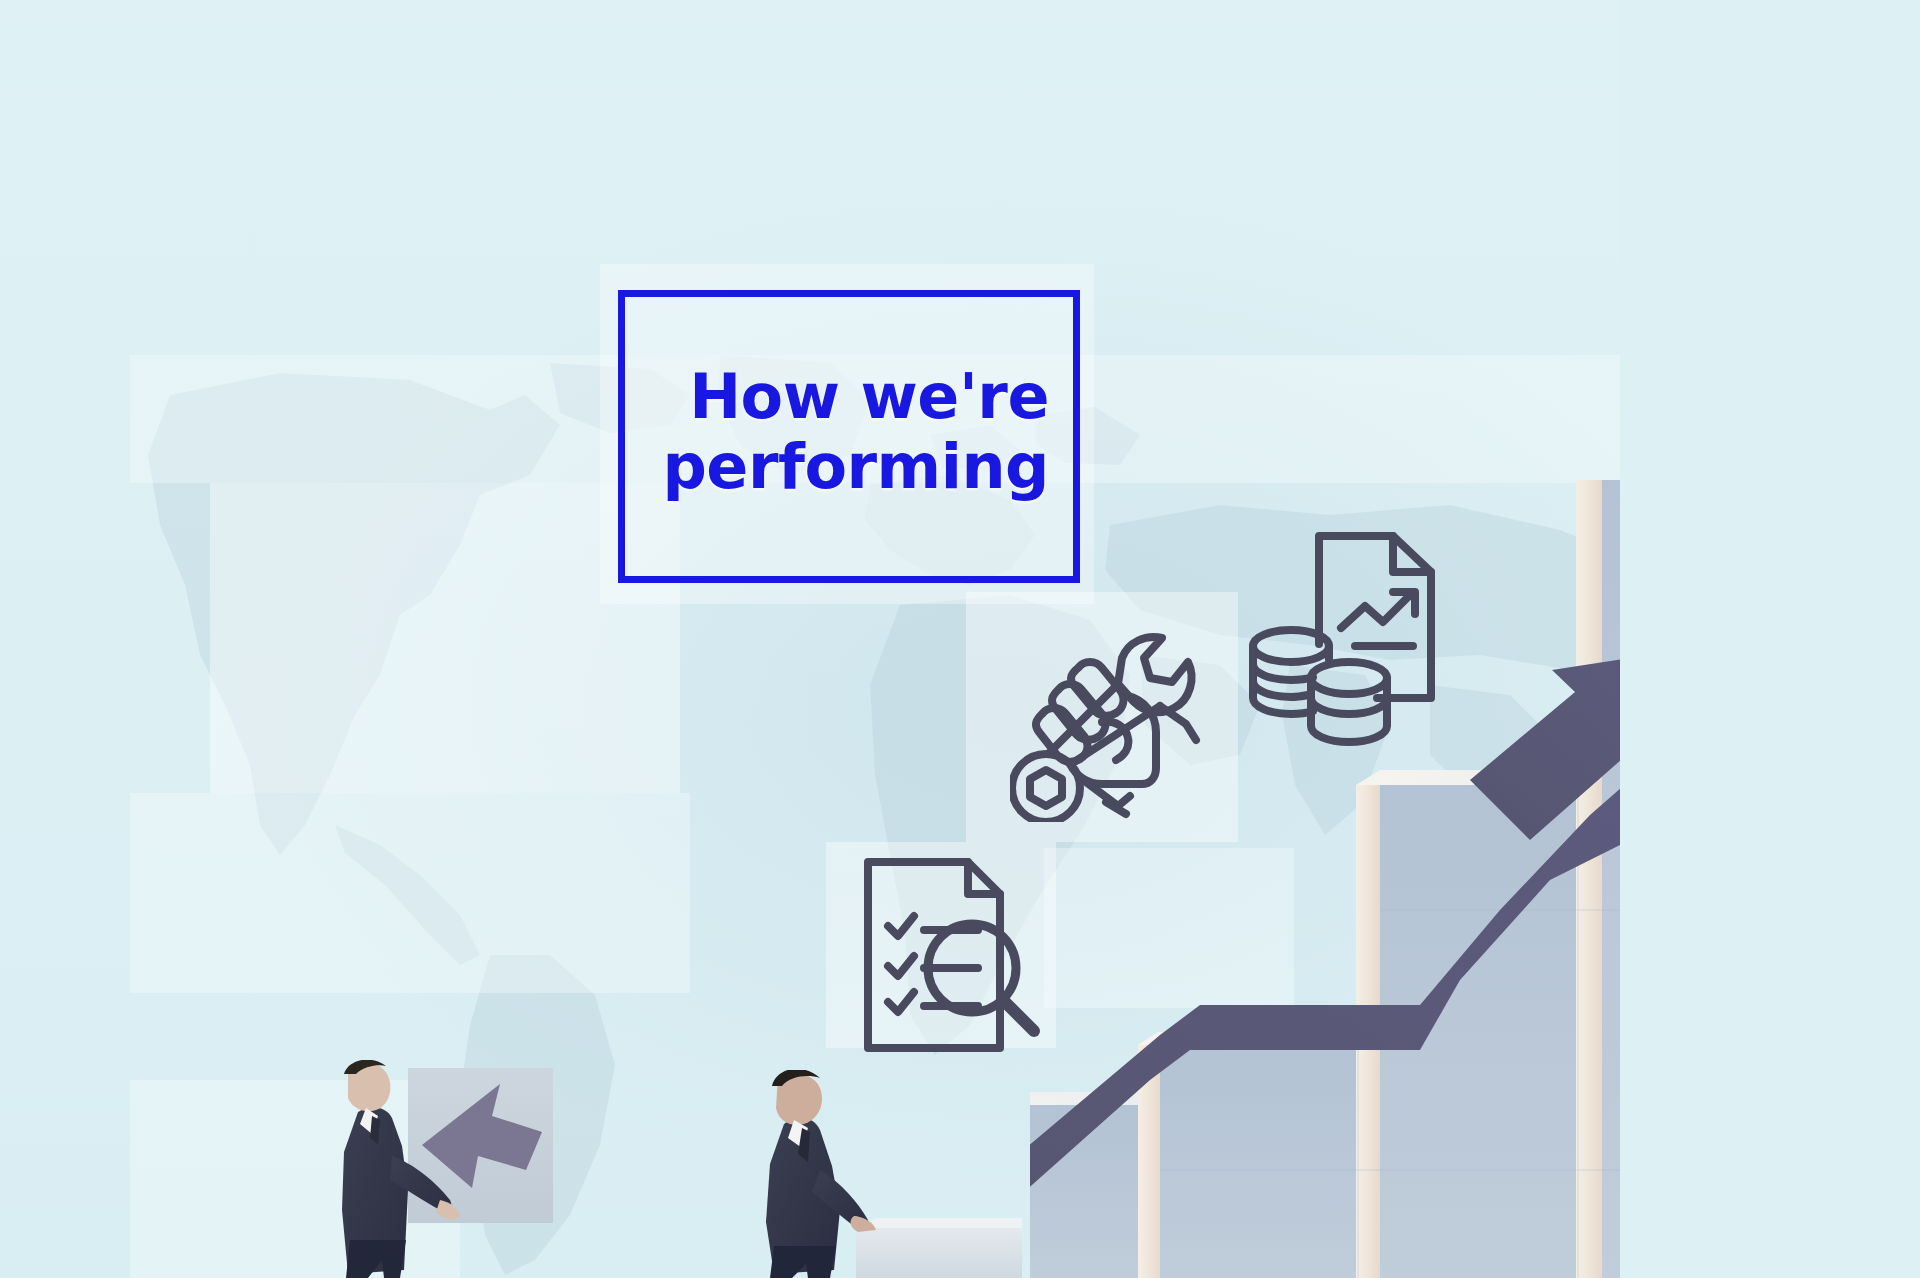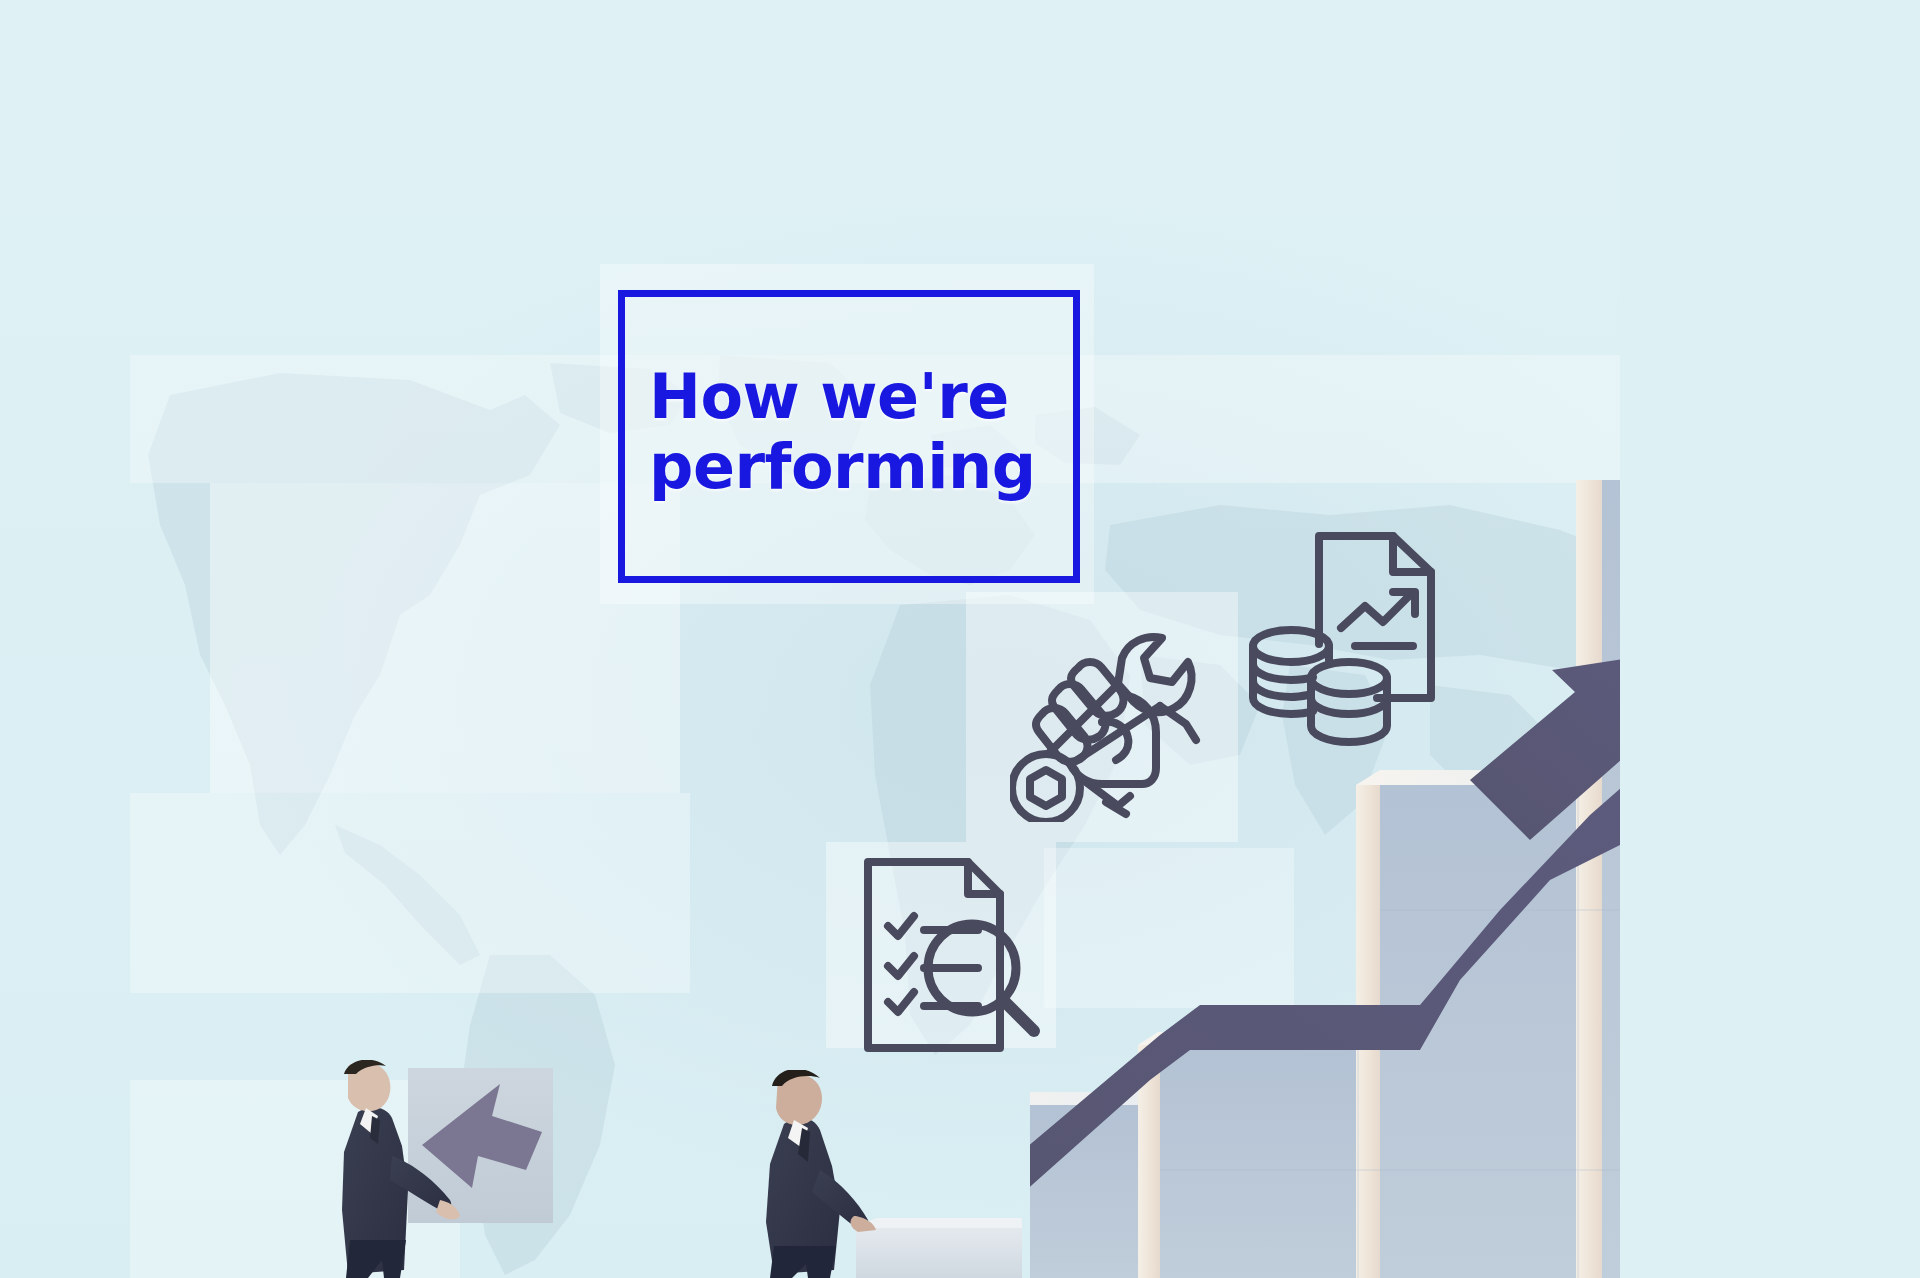--- a/index.html
+++ b/index.html
@@ -9,20 +9,21 @@
     background:#ddf0f4;
   }
 
   #stage{
     position:relative;
     width:1620px; height:1278px;
     background:
       radial-gradient(ellipse 1100px 700px at 62% 55%, rgba(198,222,232,.55) 0%, rgba(198,222,232,0) 72%),
       linear-gradient(180deg,#dff1f5 0%, #dcf0f4 45%, #d9eef3 100%);
     overflow:hidden;
+    text-align:right;
   }
 
   
   .worldmap{
     position:absolute; left:130px; top:355px;
     width:1700px; height:930px;
     opacity:.36;
     pointer-events:none;
   }
   .worldmap svg{ width:100%; height:100%; display:block; }

